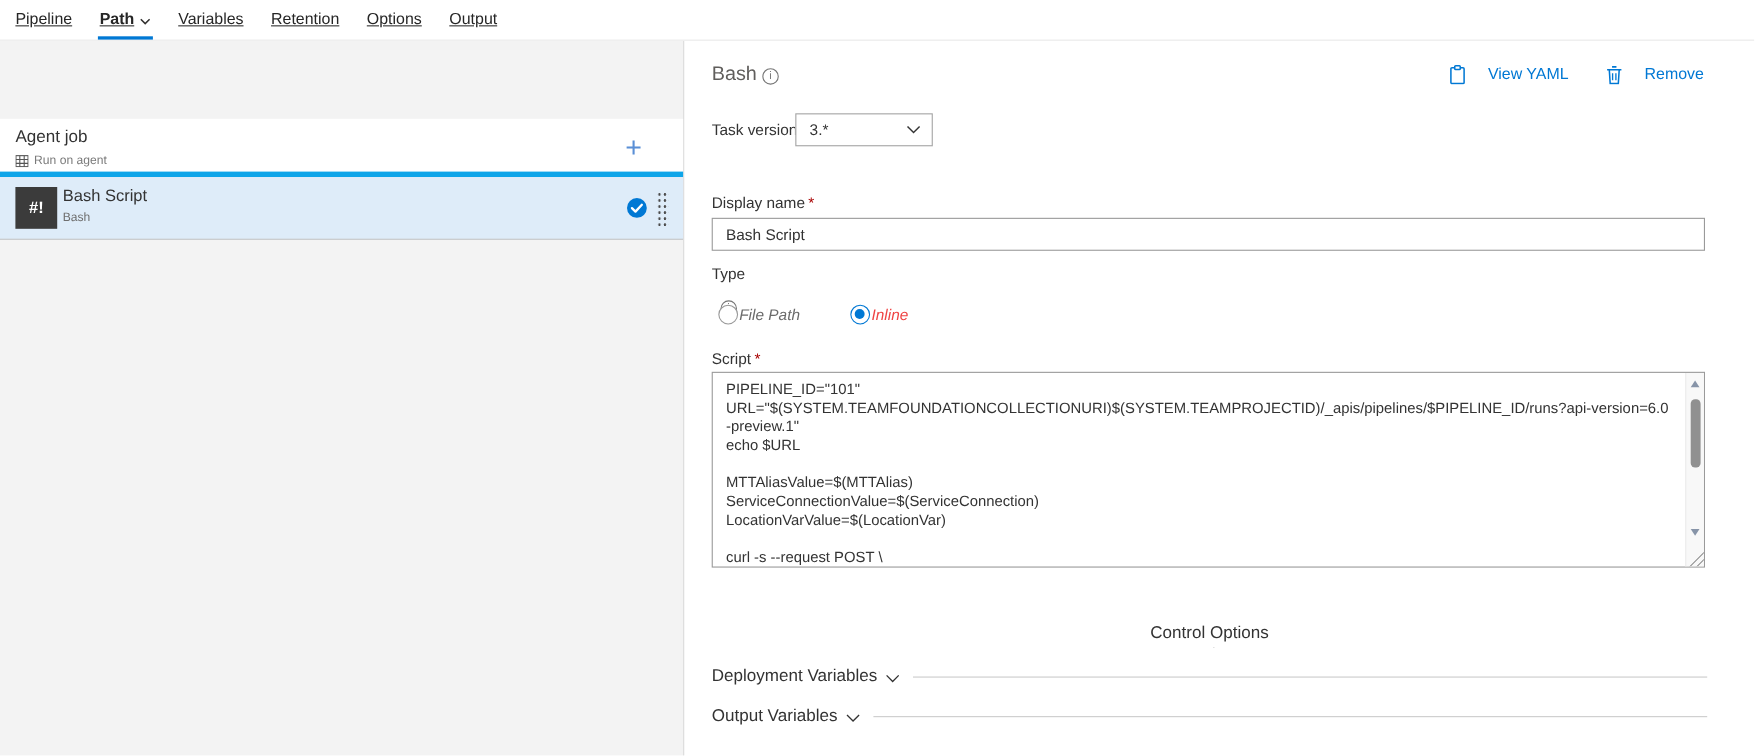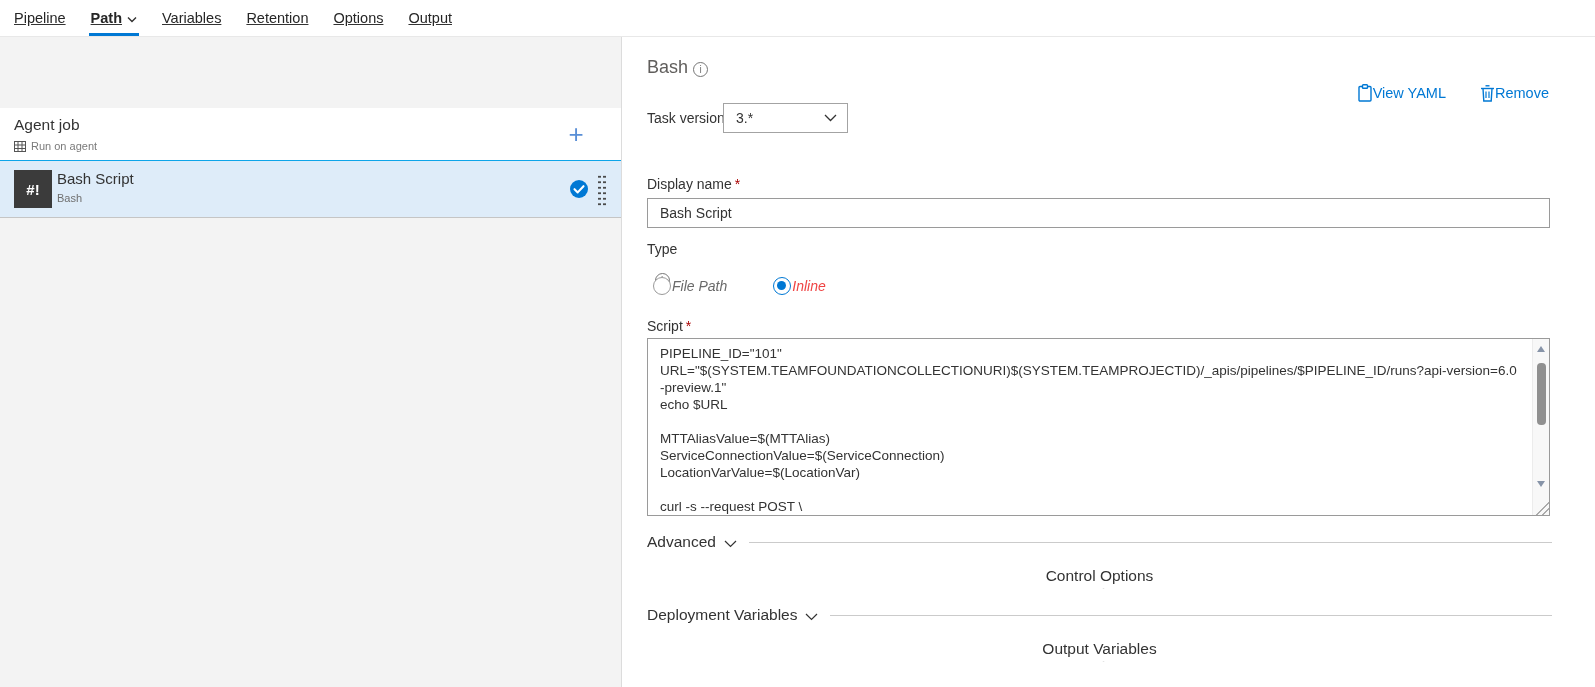--- a/index.html
+++ b/index.html
@@ -23,21 +23,21 @@
                 background:#f3f3f3; border-right:1px solid #dcdcdc; }
   .process-header { position:absolute; top:0; left:0; right:0; height:55px;
                 background:#fff; border-bottom:1px solid #c8c8c8; }
   .process-title { position:absolute; left:14px; top:9px; font-size:15px; color:#333; }
   .process-subtitle { position:absolute; left:14px; top:31px; font-size:11px; color:#7a7a7a; }
   .more-btn { position:absolute; left:578px; top:12px; width:30px; height:24px;
               color:#0078d4; font-size:15px; font-weight:bold; letter-spacing:1px;
               display:flex; align-items:center; justify-content:center; cursor:pointer; }
 
   .job-card { position:absolute; top:71px; left:0; right:0; height:53px;
-              background:#fff; border-bottom:1px solid #0ea5e9; }
+              background:#fff; border-bottom:5px solid #0ea5e9; }
   .job-title { position:absolute; left:14px; top:8px; font-size:15.5px; color:#333; }
   .job-sub { position:absolute; left:14px; top:32px; font-size:11px; color:#7a7a7a;
              display:flex; align-items:center; gap:5px; }
   .add-btn { position:absolute; left:560px; top:10px; width:32px; height:32px;
              color:#5a8fd6; font-size:26px; font-weight:200; display:flex;
              align-items:center; justify-content:center; cursor:pointer; }
 
   .task-row { position:absolute; top:124px; left:0; right:0; height:57px;
               background:#deecf9; border-bottom:1px solid #c5c5c5; cursor:pointer; }
   .task-icon { position:absolute; left:14px; top:9px; width:38px; height:38px;
@@ -52,22 +52,22 @@
 
   
   .editor { position:absolute; top:37px; left:623px; right:0; bottom:0; background:#fff; }
   .editor-title { position:absolute; left:24px; top:20px; font-size:18px; color:#605e5c; }
   .info-icon { display:inline-flex; width:15px; height:15px; border:1px solid #767676;
                border-radius:50%; color:#767676; font-size:10px; align-items:center;
                justify-content:center; font-style:normal; }
   .title-info { position:absolute; left:70px; top:25px; cursor:pointer; }
 
   .hdr-actions { position:absolute; top:22px; right:46px; display:flex; gap:34px; }
-  .action-btn { display:flex; align-items:center; gap:0; color:#0078d4;
-                font-size:14.5px; cursor:pointer;margin-top:25px; }
+  .action-btn { display:flex; align-items:center; gap:20px; color:#0078d4;
+                font-size:14.5px; cursor:pointer; }
 
   .field-label { position:absolute; font-size:14px; color:#333; }
   .req { color:#a80000; margin-left:3px; }
 
   .tv-label { left:24px; top:73px; }
   .dropdown { position:absolute; left:100px; top:66px; width:125px; height:30px;
               border:1px solid #a3a3a3; background:#fff; display:flex;
               align-items:center; padding:0 10px 0 12px; font-size:14px; color:#333;
               cursor:pointer; }
   .dropdown .dd-chevron { margin-left:auto; }
@@ -247,42 +247,35 @@
 
 curl -s --request POST \</div>
       <div class="vscroll">
         <div class="arr arr-up"></div>
         <div class="thumb"></div>
         <div class="arr arr-dn"></div>
       </div>
       <div class="resize-grip"></div>
     </div>
 
-    <div class="section-row" style="top:494px;">
-      <span class="section-label">Advanced</span>
-      <svg class="section-chevron" width="13" height="8" viewBox="0 0 13 8">
-          <polyline points="1,1 6.5,6.5 12,1" fill="none" stroke="#333" stroke-width="1.2"></polyline>
-        </svg>
-      <div class="section-line"></div>
-    </div>
     <div class="section-row" style="top:530px;flex-direction:column;">
       <span class="section-label">Control Options</span>
       <svg class="section-chevron" width="13" height="8" viewBox="0 0 13 8">
           <polyline points="1,1 6.5,6.5 12,1" fill="none" stroke="#333" stroke-width="1.2"></polyline>
         </svg>
       <div class="section-line"></div>
     </div>
     <div class="section-row" style="top:567px;">
       <span class="section-label">Deployment Variables</span>
       <svg class="section-chevron" width="13" height="8" viewBox="0 0 13 8">
           <polyline points="1,1 6.5,6.5 12,1" fill="none" stroke="#333" stroke-width="1.2"></polyline>
         </svg>
       <div class="section-line"></div>
     </div>
-    <div class="section-row" style="top:603px;flex-direction:column;">
+    <div class="section-row" style="top:603px;">
       <span class="section-label">Output Variables</span>
       <svg class="section-chevron" width="13" height="8" viewBox="0 0 13 8">
           <polyline points="1,1 6.5,6.5 12,1" fill="none" stroke="#333" stroke-width="1.2"></polyline>
         </svg>
       <div class="section-line"></div>
     </div>
 
   </main>
 </div>
 

